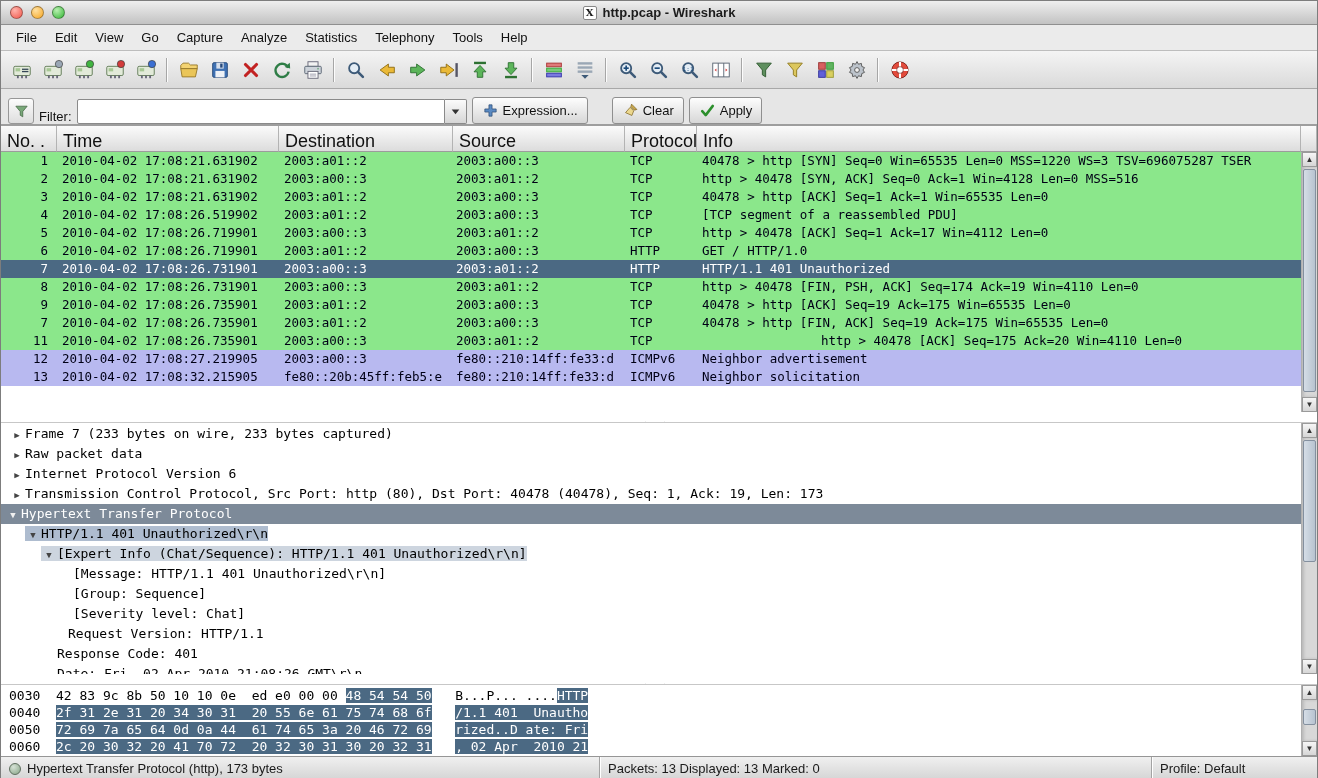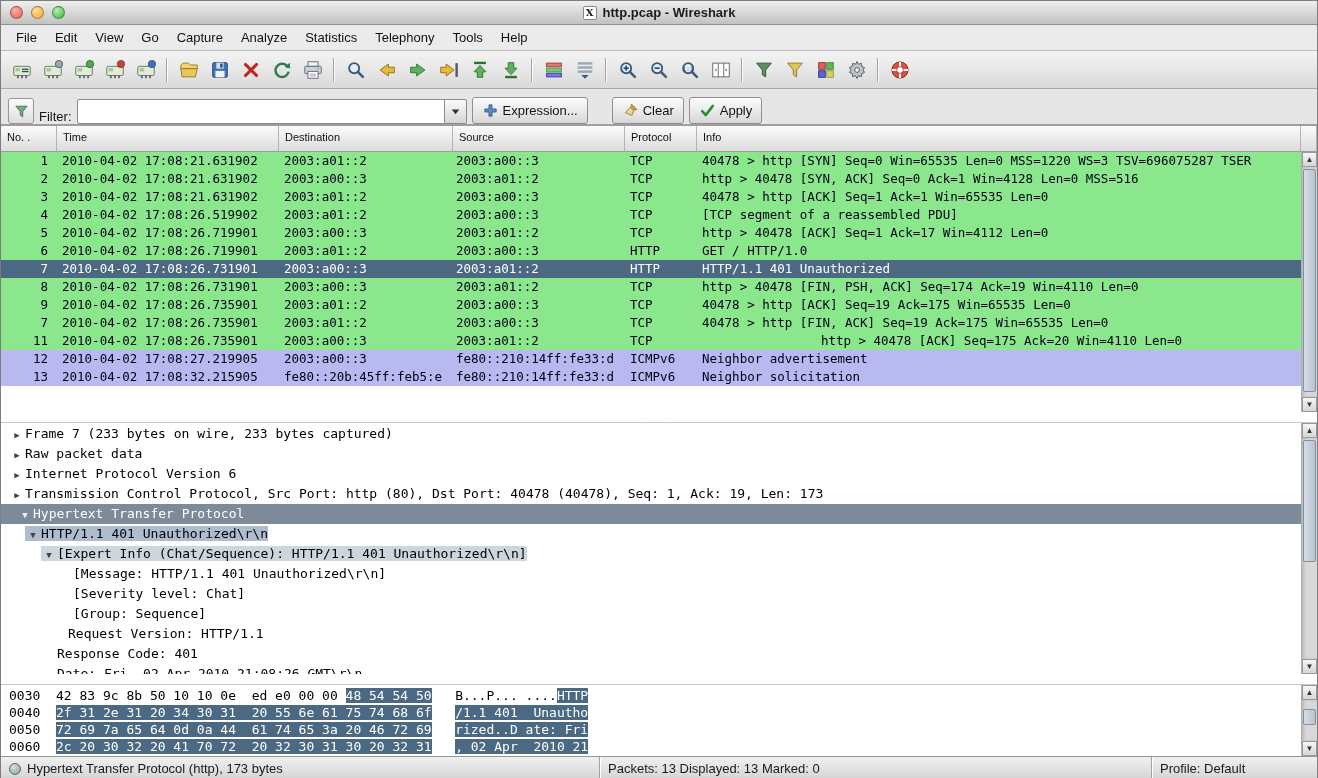--- a/index.html
+++ b/index.html
@@ -35,21 +35,21 @@
   .filter-input{width:368px;height:25px;border:1px solid #8a8a8a;background:#fff;font:13px "DejaVu Sans Mono",monospace;padding:0 4px;border-radius:2px 0 0 2px}
   .combo-btn{width:22px;height:25px;margin-left:-5px;border:1px solid #8a8a8a;border-left:none;background:linear-gradient(#fbfbfb,#d6d6d6);display:flex;align-items:center;justify-content:center;padding:0;border-radius:0 2px 2px 0}
   .combo-btn svg{width:13px;height:13px}
   .gbtn{height:27px;border:1px solid #8f8f8f;border-radius:3px;background:linear-gradient(#fdfdfd,#d7d7d7);display:inline-flex;align-items:center;gap:4px;padding:0 9px;font-size:13px;color:#111}
   .gbtn svg{width:17px;height:17px}
   .gap14{width:14px}
 
   
   .packet-pane{flex:0 0 286px;display:flex;flex-direction:column;background:#fff;border-top:1px solid #9e9e9e}
   .pheader{height:26px;flex:0 0 26px;display:flex}
-  .col{background:linear-gradient(#fbfbfb,#dcdcdc);border-right:1px solid #b3b3b3;border-bottom:1px solid #9c9c9c;font-size:11px;color:#111;padding:5px 0 0 6px;overflow:hidden;white-space:nowrap}
+  .col{background:linear-gradient(#fbfbfb,#dcdcdc);border-right:1px solid #b3b3b3;border-bottom:1px solid #9c9c9c;font-size:18px;color:#111;padding:5px 0 0 6px;overflow:hidden;white-space:nowrap}
   .pbody-row{height:260px;flex:0 0 260px;display:flex}
   .pbody{flex:1;background:#fff;overflow:hidden}
   .prow{display:flex;height:18px;line-height:18px;font-family:"DejaVu Sans Mono",monospace;font-size:12.5px;color:#000016}
   .prow.green{background:var(--row-green)}
   .prow.lavender{background:var(--row-lavender)}
   .prow.selected{background:var(--selection);color:#fff}
   .pcell{overflow:hidden;white-space:nowrap;padding-left:5px}
   .pcell.num{text-align:right;padding-right:9px;padding-left:0}
 
   
@@ -548,26 +548,26 @@
   </div>
 
   <div class="splitter"><span class="dots">·······</span></div>
 
   <div class="details-row-wrap">
     <div class="details-pane">
         <div class="drow" style="padding-left: 8px;"><span><span class="dexp">▶</span><span>Frame 7 (233 bytes on wire, 233 bytes captured)</span></span></div>
         <div class="drow" style="padding-left: 8px;"><span><span class="dexp">▶</span><span>Raw packet data</span></span></div>
         <div class="drow" style="padding-left: 8px;"><span><span class="dexp">▶</span><span>Internet Protocol Version 6</span></span></div>
         <div class="drow" style="padding-left: 8px;"><span><span class="dexp">▶</span><span>Transmission Control Protocol, Src Port: http (80), Dst Port: 40478 (40478), Seq: 1, Ack: 19, Len: 173</span></span></div>
-        <div class="drow dsel" style="padding-left: 16px;"><span><span class="dexp">▼</span><span>Hypertext Transfer Protocol</span></span></div>
+        <div class="drow dsel" style="padding-left: 4px;"><span><span class="dexp">▼</span><span>Hypertext Transfer Protocol</span></span></div>
         <div class="drow" style="padding-left: 24px;"><span class="hl-http"><span class="dexp">▼</span><span>HTTP/1.1 401 Unauthorized\r\n</span></span></div>
         <div class="drow" style="padding-left: 40px;"><span class="hl-expert"><span class="dexp">▼</span><span>[Expert Info (Chat/Sequence): HTTP/1.1 401 Unauthorized\r\n]</span></span></div>
         <div class="drow" style="padding-left: 56px;"><span><span class="dexp"></span><span>[Message: HTTP/1.1 401 Unauthorized\r\n]</span></span></div>
+        <div class="drow" style="padding-left: 56px;"><span><span class="dexp"></span><span>[Group: Sequence]</span></span></div>
         <div class="drow" style="padding-left: 56px;"><span><span class="dexp"></span><span>[Severity level: Chat]</span></span></div>
-        <div class="drow" style="padding-left: 56px;"><span><span class="dexp"></span><span>[Group: Sequence]</span></span></div>
         <div class="drow" style="padding-left: 40px; margin-left: 11px;"><span><span class="dexp"></span><span>Request Version: HTTP/1.1</span></span></div>
         <div class="drow" style="padding-left: 40px;"><span><span class="dexp"></span><span>Response Code: 401</span></span></div>
         <div class="drow" style="padding-left: 40px;"><span><span class="dexp"></span><span>Date: Fri, 02 Apr 2010 21:08:26 GMT\r\n</span></span></div>
       </div>
     <div class="vscroll">
         <div class="sarrow">▲</div>
         <div class="strack">
           <div class="sthumb" style="top: 1%; height: 55%;"></div>
         </div>
         <div class="sarrow">▼</div>

